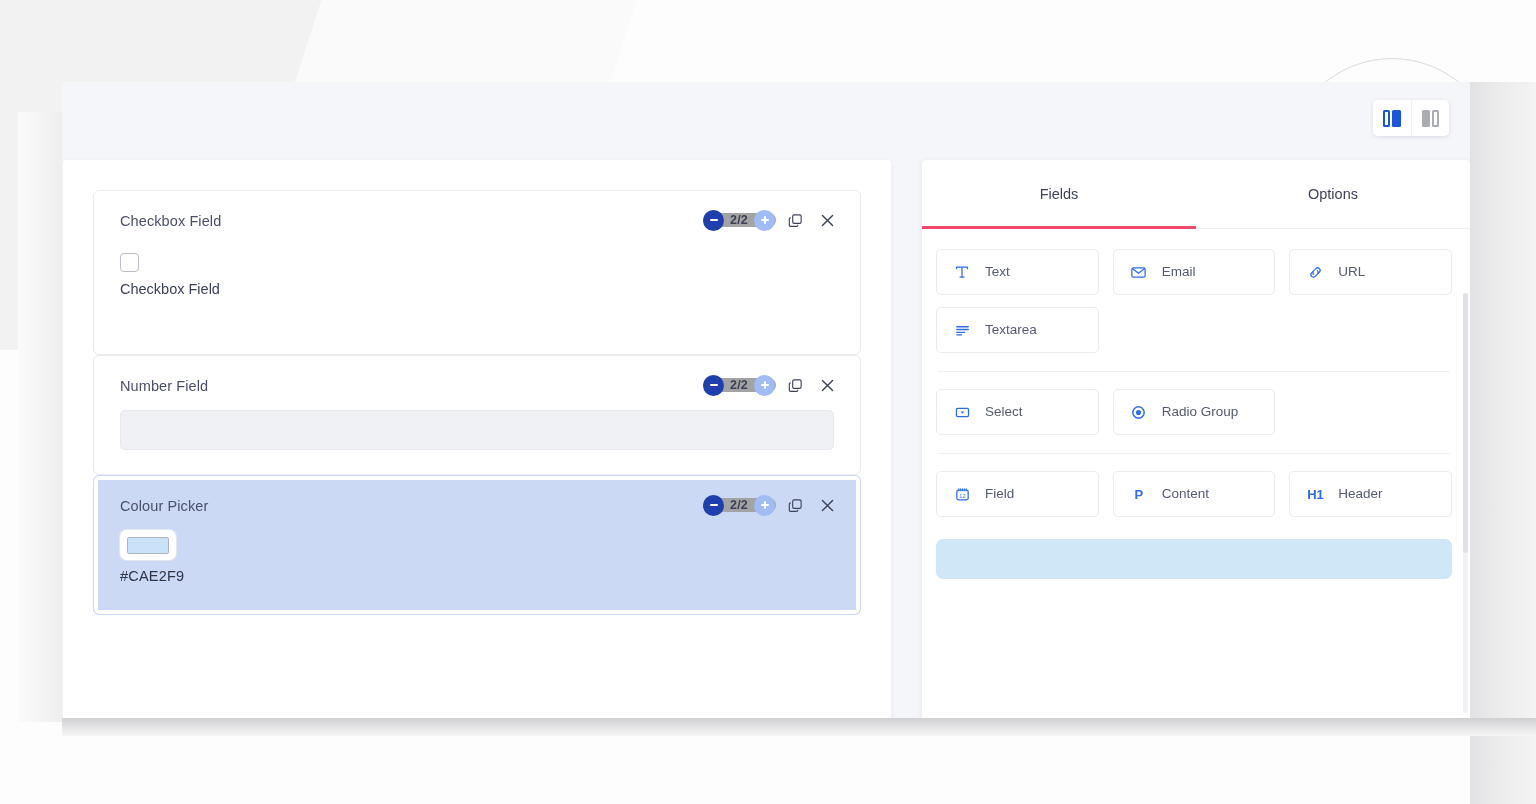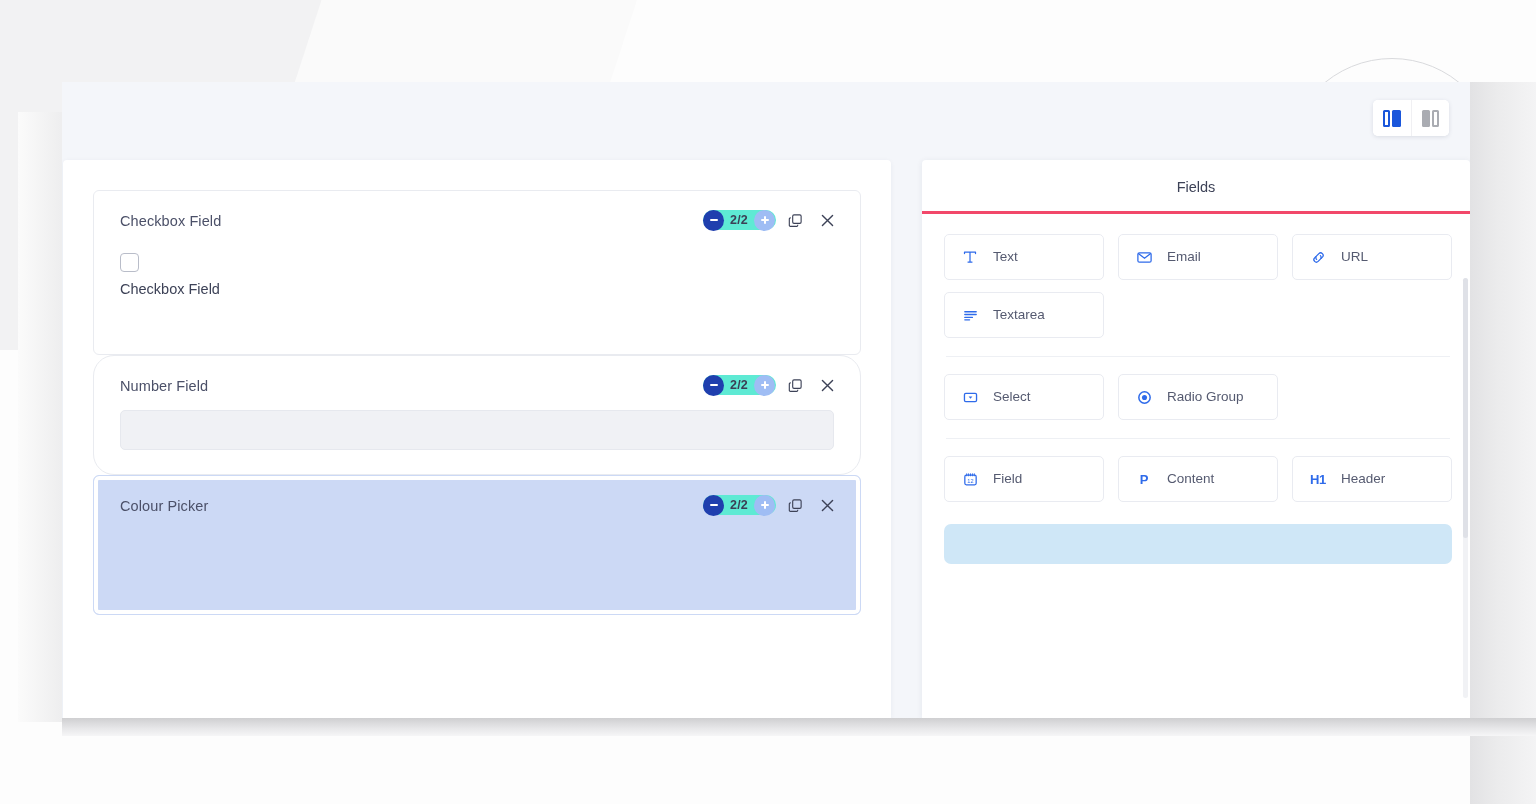--- a/index.html
+++ b/index.html
@@ -102,41 +102,41 @@
     border-radius: 6px;
     background: #ffffff;
     padding: 22px 26px 24px 26px;
   }
   .field-card.selected {
     background: #ccd9f5;
     border-color: #ccd9f5;
     box-shadow: 0 0 0 4px #ffffff inset;
   }
   .field-card.checkbox-card { height: 165px; }
-  .field-card.number-card   { height: 120px; border-radius: 21px; }
+  .field-card.number-card   { height: 120px; }
   .field-card.colour-card   { height: 140px; padding-top: 22px; }
 
   .fc-label {
     font-size: 14.5px;
     color: #4b5068;
     letter-spacing: .1px;
   }
 
   
   .fc-controls {
     position: absolute;
     right: 20px; top: 17px;
     display: flex; align-items: center;
     gap: 0;
   }
   .counter-wrap {
     display: flex; align-items: center;
-    background: #5eead4;
+    background: #a3a3a3;
     border-radius: 12px;
-    height: 20px;
+    height: 14px;
     padding-right: 1px;
   }
   .circ {
     width: 21px; height: 21px;
     border-radius: 50%;
     display: flex; align-items: center; justify-content: center;
     cursor: pointer; flex: none;
   }
   .circ.minus { background: #1f3fae; }
   .circ.plus  { background: #9fbdf4; }
@@ -205,40 +205,40 @@
     position: absolute;
     left: 860px; top: 78px;
     width: 548px; height: 558px;
     background: #ffffff;
     border-radius: 4px 4px 0 0;
     box-shadow: 0 1px 6px rgba(40,50,80,.08);
     overflow: hidden;
   }
   .tabs {
     display: flex;
-    height: 54px;
+    height: 69px;
     border-bottom: 1px solid #edeef2;
     position: relative;
     justify-content: center;
   }
   .tab {
     flex: 1;
     display: flex; align-items: center; justify-content: center;
     font-size: 14.5px;
     color: #3d4257;
     cursor: pointer;
     position: relative;
   }
   .tab.active::after {
     content: "";
     position: absolute; left: 0; right: 0; bottom: -1px;
     height: 3px; background: #f2486a;
   }
   .panel-body {
-    padding: 20px 18px 0 22px;
+    padding: 20px 18px 0 14px;
     height: 496px;
     position: relative;
   }
   .fgrid {
     display: grid;
     grid-template-columns: repeat(3, 1fr);
     gap: 12px 14px;
   }
   .ftile {
     display: flex; align-items: center;
@@ -406,29 +406,38 @@
               <rect x="5" y="2" width="9" height="9" rx="1.4" fill="none" stroke="#3d4257" stroke-width="1.2"></rect>
               <path d="M3 5.2 H2.6 A1.2 1.2 0 0 0 1.4 6.4 V13 A1.2 1.2 0 0 0 2.6 14.2 H9.2 A1.2 1.2 0 0 0 10.4 13 V12.6" fill="none" stroke="#3d4257" stroke-width="1.2"></path>
             </svg>
           </span>
           <span class="icon-btn">
             <svg width="15" height="15" viewBox="0 0 16 16">
               <path d="M2.6 2.6 L13.4 13.4 M13.4 2.6 L2.6 13.4" stroke="#3d4257" stroke-width="1.5" stroke-linecap="round"></path>
             </svg>
           </span>
         </div>
+        <div class="swatch-wrap">
+          <div class="swatch">
+            <div class="swatch-inner"></div>
+          </div>
+          <div class="swatch-hex">#CAE2F9</div>
+        </div>
       </div>
 
     </div>
 
     <div class="fields-panel">
 
       <div class="tabs">
         <div class="tab active">
           <span>Fields</span>
+        </div>
+        <div class="tab">
+          <span>Options</span>
         </div>
       </div>
 
       <div class="panel-body">
 
         <div class="fgrid">
 
           <div class="ftile">
             <span class="ftile-icon">
               <svg width="16" height="16" viewBox="0 0 16 16">

